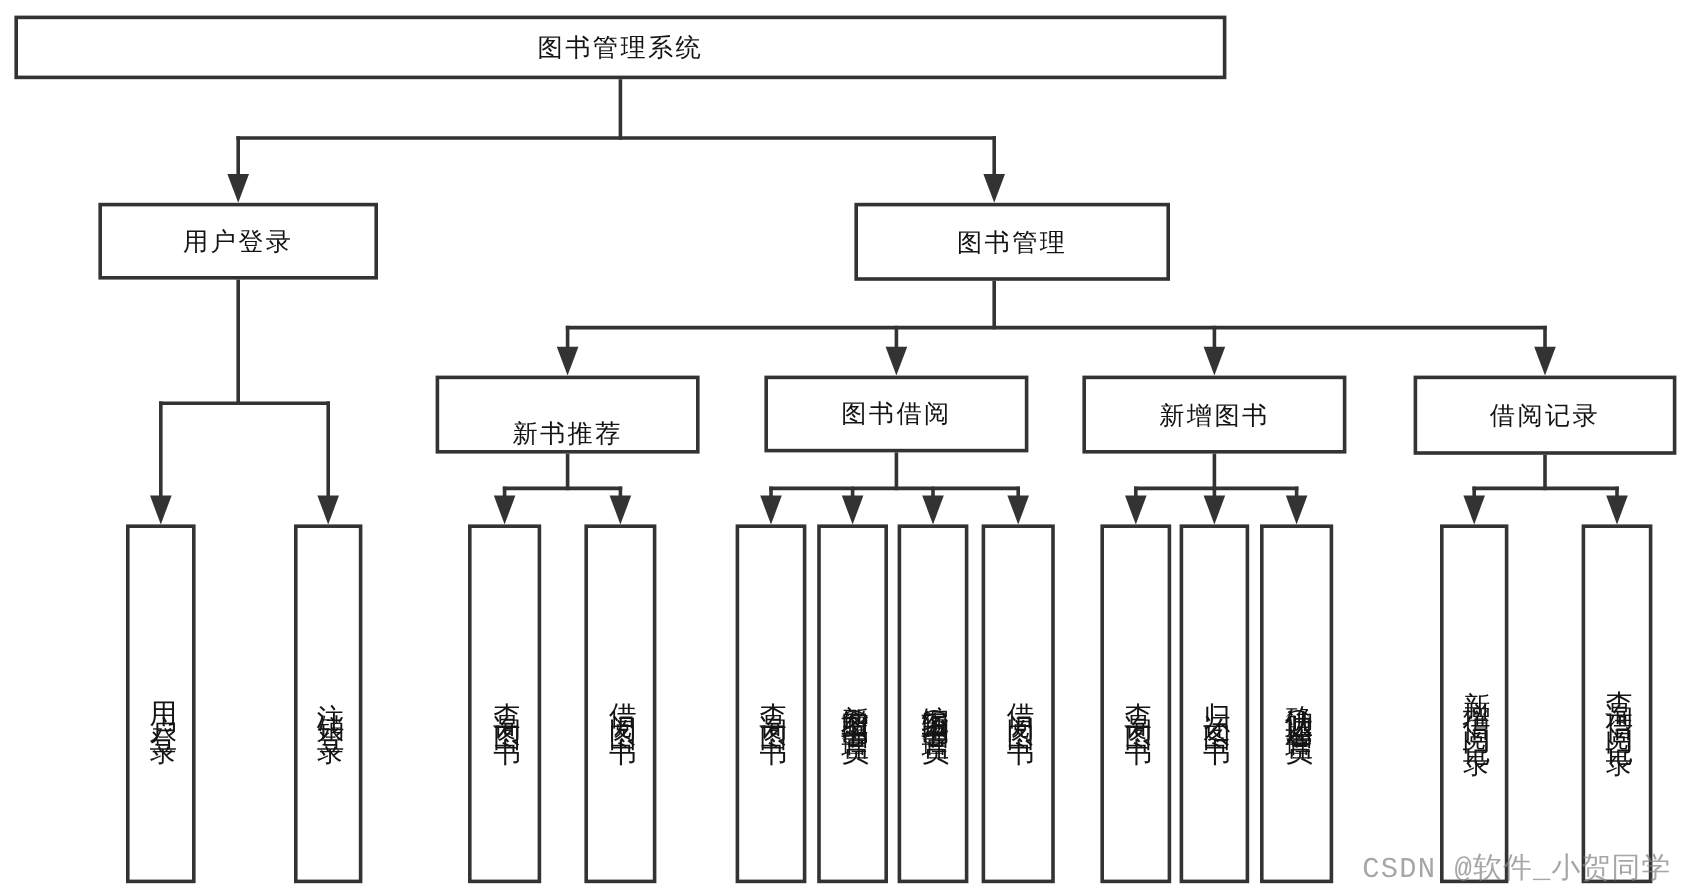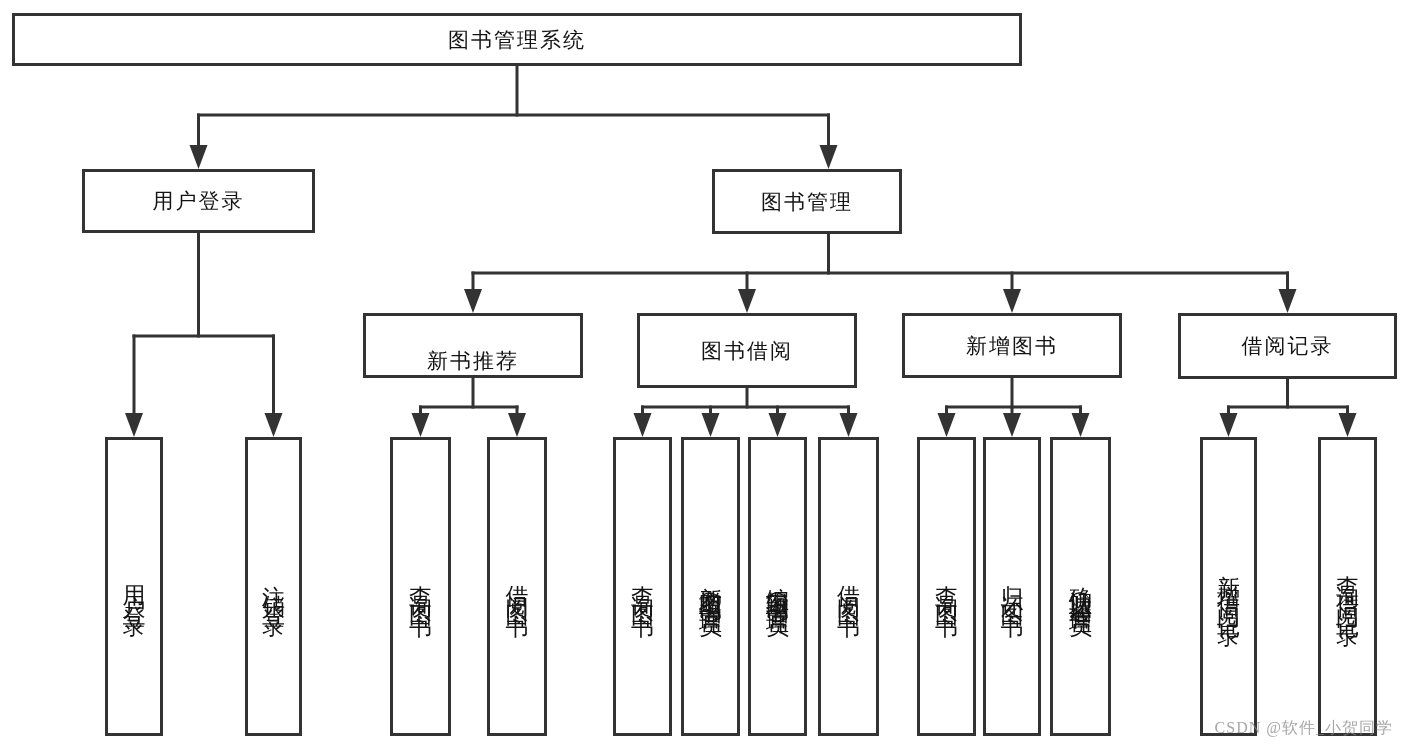--- a/index.html
+++ b/index.html
@@ -1,32 +1,32 @@
 <!DOCTYPE html>
 <html><head>
 <meta charset="utf-8">
 <style>
   html,body{margin:0;padding:0;background:#ffffff;}
   #canvas{
     position:relative;width:1405px;height:747px;background:#ffffff;overflow:hidden;
-    font-family:Liberation Serif, serif;
+    font-family:Liberation Mono, monospace;
   }
   #connectors{position:absolute;left:0;top:0;width:1405px;height:747px;}
   .node{
     position:absolute;background:#ffffff;border:3px solid #333333;box-sizing:border-box;
     display:flex;align-items:center;justify-content:center;color:#141414;
   }
   .node.h{font-size:21px;letter-spacing:2px;white-space:nowrap;}
   .node.v span{
     writing-mode:vertical-rl;text-orientation:mixed;
     font-size:23px;letter-spacing:10px;line-height:1;
   }
   .node.v.long span{letter-spacing:4px;}
   #wm{
-    position:absolute;right:12px;bottom:8px;font-size:16px;
+    position:absolute;right:12px;bottom:8px;font-size:24px;
     color:rgba(132,132,132,0.72);letter-spacing:1px;white-space:nowrap;
   }
 </style>
 </head>
 <body>
 
 <div id="canvas">
   <svg id="connectors" xmlns="http://www.w3.org/2000/svg" viewBox="0 0 1405 747">
       <line x1="517" y1="66" x2="517" y2="115" stroke="#333333" stroke-width="3" stroke-linecap="square"></line>
       <line x1="198.5" y1="115" x2="828.5" y2="115" stroke="#333333" stroke-width="3" stroke-linecap="square"></line>
@@ -81,27 +81,27 @@
       <line x1="1347.5" y1="407" x2="1347.5" y2="417" stroke="#333333" stroke-width="3" stroke-linecap="square"></line>
       <polygon points="1338.5,413 1356.5,413 1347.5,437" fill="#333333"></polygon>
     </svg>
   <div id="nodes">
       <div class="node h" style="left: 12px; top: 13px; width: 1010px; height: 53px;">
         <span>图书管理系统</span>
       </div>
       <div class="node h" style="left: 82px; top: 169px; width: 233px; height: 64px;">
         <span>用户登录</span>
       </div>
-      <div class="node h" style="left: 712px; top: 169px; width: 190px; height: 65px; text-align: center;">
+      <div class="node h" style="left: 712px; top: 169px; width: 263px; height: 65px; text-align: center;">
         <span>图书管理</span>
       </div>
       <div class="node h" style="left: 363px; top: 313px; width: 220px; height: 65px; align-items: flex-end;">
         <span>新书推荐</span>
       </div>
-      <div class="node h" style="left: 637px; top: 313px; width: 220px; height: 75px;">
+      <div class="node h" style="left: 637px; top: 313px; width: 220px; height: 64px;">
         <span>图书借阅</span>
       </div>
       <div class="node h" style="left: 902px; top: 313px; width: 220px; height: 65px;">
         <span>新增图书</span>
       </div>
       <div class="node h" style="left: 1178px; top: 313px; width: 219px; height: 66px;">
         <span>借阅记录</span>
       </div>
       <div class="node v" style="left: 105px; top: 437px; width: 58px; height: 299px;">
         <span>用户登录</span>

